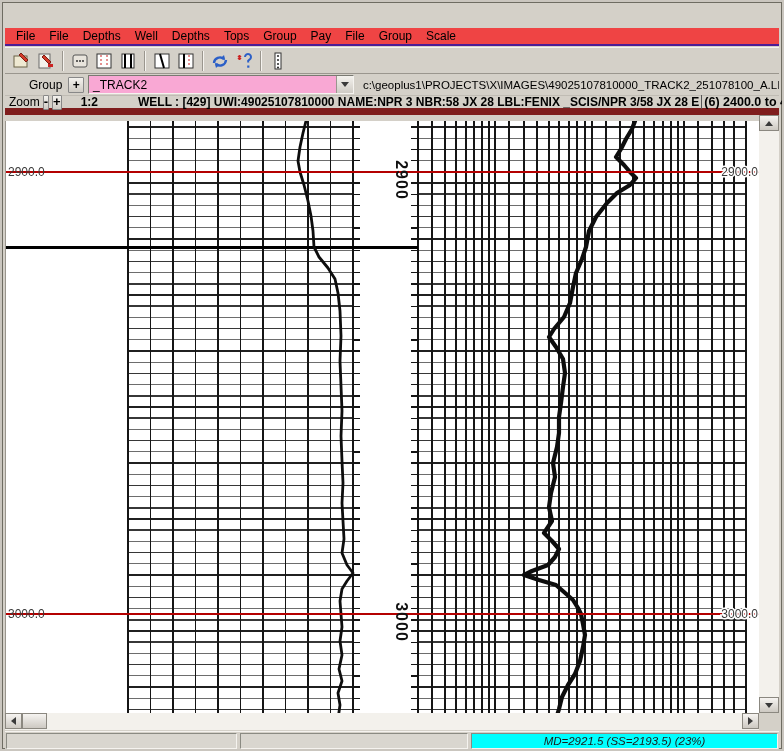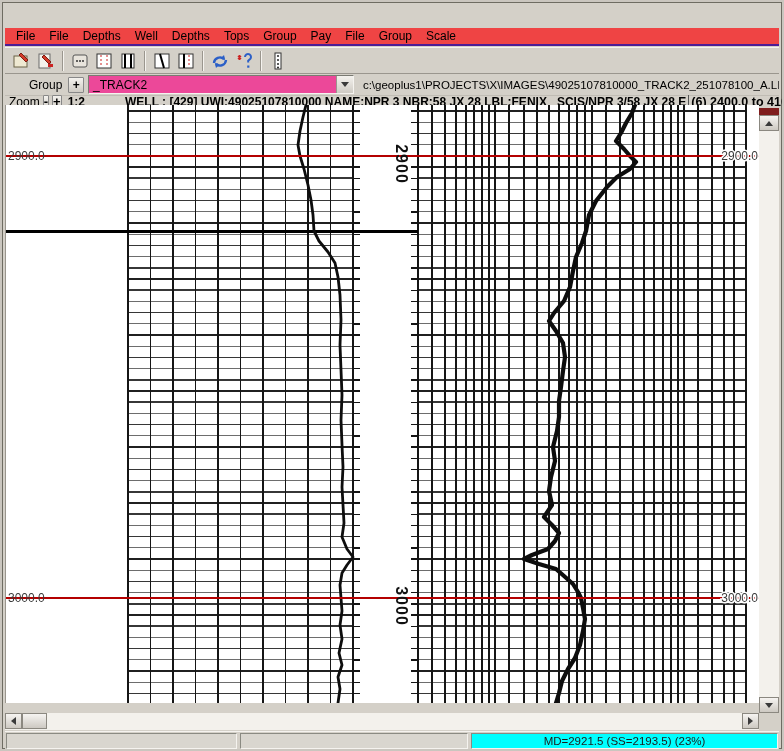--- a/index.html
+++ b/index.html
@@ -32,57 +32,57 @@
   
   .toolbar{position:absolute;left:3px;top:45px;right:3px;height:27px;display:flex;align-items:center;
     padding-left:5px;background:#d4d0c8;border-top:1px solid #f5f3ef;border-bottom:1px solid #9a968e;}
   .tbtn{width:24px;height:23px;display:flex;align-items:center;justify-content:center;border:1px solid transparent;}
   .tsep{width:2px;height:20px;margin:0 4px;border-left:1px solid #9a968e;border-right:1px solid #f5f3ef;}
   
   .grouprow{position:absolute;left:3px;top:72px;right:3px;height:22px;display:flex;align-items:center;
     background:#d4d0c8;border-bottom:1px solid #c0bcb4;padding-left:24px;}
   .smallbtn{width:16px;height:16px;margin:0 4px 0 6px;background:linear-gradient(#f4f2ee,#cfcbc4);
     border:1px solid #888;border-radius:1px;text-align:center;line-height:14px;font-weight:bold;cursor:pointer;}
-  .combo{width:272px;height:19px;background:#ec4899;border:1px solid;border-color:#7a7a72 #f5f3ef #f5f3ef #7a7a72;
+  .combo{width:272px;height:19px;background:#f9a8d4;border:1px solid;border-color:#7a7a72 #f5f3ef #f5f3ef #7a7a72;
     display:flex;align-items:center;}
   .combo-text{flex:1;padding-left:4px;font-size:12px;white-space:nowrap;overflow:hidden;}
   .combo-arrow{width:17px;height:17px;background:linear-gradient(#f4f2ee,#cfcbc4);border-left:1px solid #9a968e;
     display:flex;align-items:center;justify-content:center;cursor:pointer;}
   .arr-down{width:0;height:0;border-left:4px solid transparent;border-right:4px solid transparent;border-top:5px solid #3a3a3a;}
   .pathtext{margin-left:9px;font-size:11.5px;white-space:nowrap;overflow:hidden;}
   
   .zoomrow{position:absolute;left:3px;top:94px;right:3px;height:19px;display:flex;align-items:center;
     background:#d4d0c8;border-bottom:7px solid #7f1d1d;padding-left:4px;}
   .smallbtn2{width:15px;height:15px;margin-left:3px;background:linear-gradient(#f4f2ee,#cfcbc4);
     border:1px solid #888;border-radius:1px;text-align:center;line-height:12px;font-weight:bold;font-size:13px;cursor:pointer;}
-  .ratio{margin-left:6px;font-weight:bold;}
+  .ratio{margin-left:19px;font-weight:bold;}
   .wellinfo{margin-left:40px;font-weight:bold;font-size:12px;white-space:nowrap;}
   .range{font-weight:bold;font-size:12.5px;border-left:1px solid #555;padding-left:2px;margin-left:2px;}
   
-  .logarea{position:absolute;left:3px;top:103px;width:754px;height:598px;background:#fff;
+  .logarea{position:absolute;left:3px;top:119px;width:754px;height:598px;background:#fff;
     border-left:1px solid #9a968e;overflow:hidden;}
   .logarea svg{display:block;}
   
   .vscroll{position:absolute;left:757px;top:113px;width:20px;height:598px;background:#f3f1ec;
     display:flex;flex-direction:column;justify-content:space-between;}
   .hscroll{position:absolute;left:3px;top:711px;width:754px;height:17px;background:#f3f1ec;
     display:flex;align-items:stretch;}
   .sbtn{width:17px;height:16px;flex:0 0 auto;background:linear-gradient(#f6f4f1,#cdc9c2);
     border:1px solid #8b8880;display:flex;align-items:center;justify-content:center;cursor:pointer;}
   .vscroll .sbtn{width:20px;height:16px;}
   .arr-up-s{width:0;height:0;border-left:4px solid transparent;border-right:4px solid transparent;border-bottom:5px solid #3a3a3a;}
   .arr-down-s{width:0;height:0;border-left:4px solid transparent;border-right:4px solid transparent;border-top:5px solid #3a3a3a;}
   .arr-left-s{width:0;height:0;border-top:4px solid transparent;border-bottom:4px solid transparent;border-right:5px solid #3a3a3a;}
   .arr-right-s{width:0;height:0;border-top:4px solid transparent;border-bottom:4px solid transparent;border-left:5px solid #3a3a3a;}
   .hthumb{width:25px;height:16px;background:linear-gradient(#f6f4f1,#cdc9c2);border:1px solid #8b8880;cursor:grab;}
   .htrack{flex:1;}
   .corner{position:absolute;left:757px;top:711px;width:20px;height:17px;background:#d4d0c8;}
   
   .statusbar{position:absolute;left:3px;top:729px;right:3px;height:19px;background:#d4d0c8;
-    display:flex;gap:3px;padding:1px 1px;border-top:1px solid #f5f3ef;}
+    display:flex;gap:3px;padding:1px 1px;border-top:1px solid #f5f3ef;font-style:italic;}
   .spanel{border:1px solid;border-color:#8a8a82 #f5f3ef #f5f3ef #8a8a82;background:#d9d6cf;height:16px;}
   .sp1{width:231px;} .sp2{width:228px;}
   .sp3{flex:1;display:flex;align-items:center;justify-content:center;font-size:11.5px;color:#1c1c1c;}
 </style>
 </head>
 <body>
 
 <div class="win">
 
 

